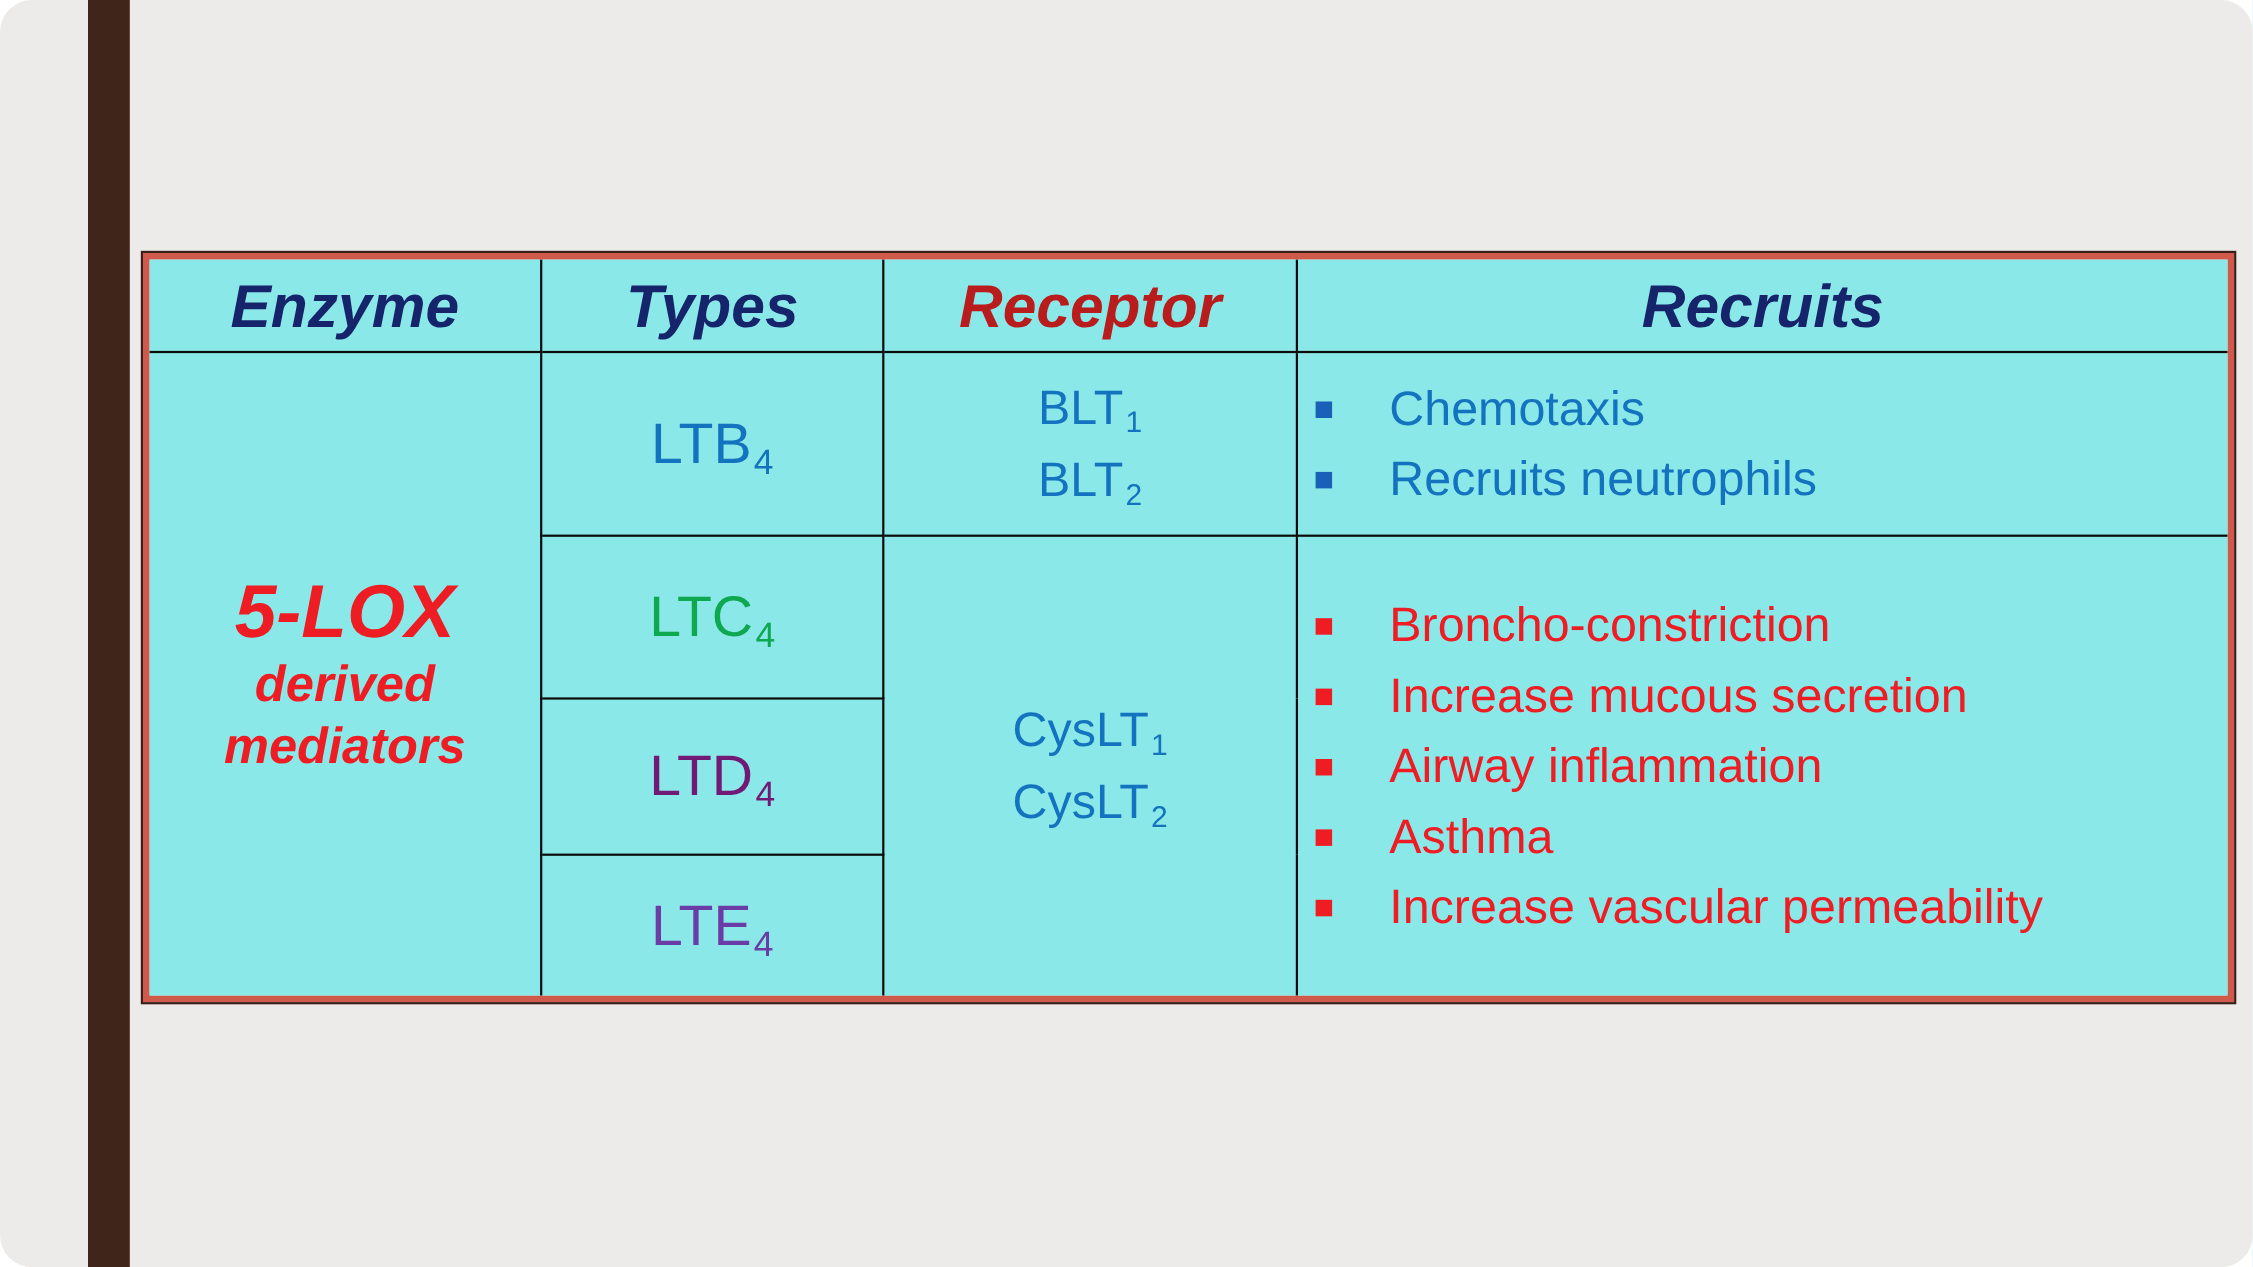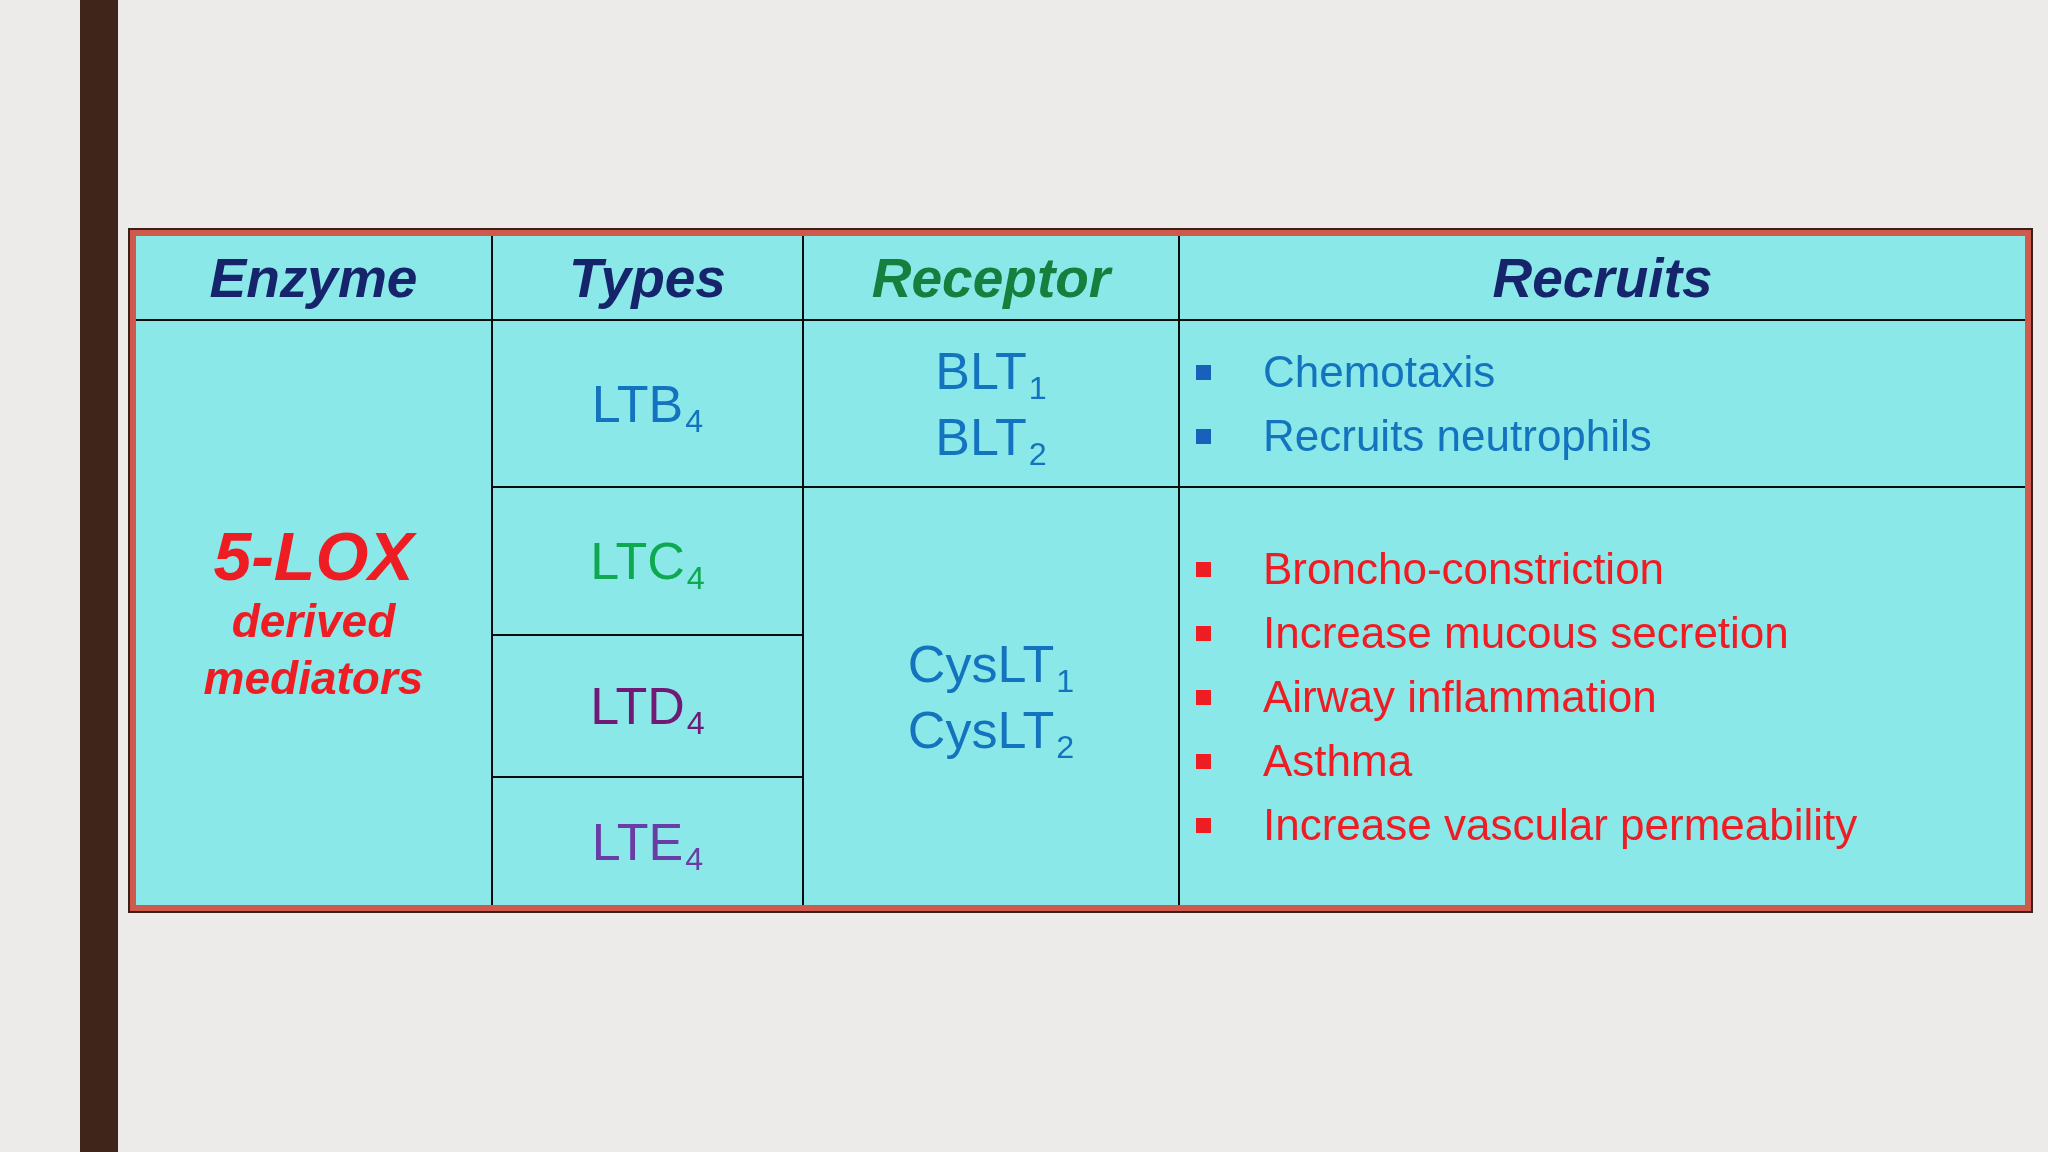--- a/index.html
+++ b/index.html
@@ -10,20 +10,21 @@
     width: 2048px;
     height: 1152px;
     overflow: hidden;
     font-family: "Liberation Sans", "DejaVu Sans", sans-serif;
   }
   .slide {
     position: relative;
     width: 2048px;
     height: 1152px;
     background: #ECEBE9;
+    border-radius: 29px;
   }
   .accent-bar {
     position: absolute;
     left: 80px;
     top: 0;
     width: 38px;
     height: 1152px;
     background: #40251A;
   }
   .table-wrap {
@@ -60,21 +61,21 @@
     font-style: italic;
     color: #15246B;
     text-align: center;
   }
   td.type-cell {
     font-size: 52px;
     text-align: center;
     white-space: nowrap;
   }
   td.receptor-cell {
-    font-size: 52px;
+    font-size: 44px;
     text-align: center;
     white-space: nowrap;
     margin-top: 40px;
   }
   .receptor-line { line-height: 66px; }
   .sub {
     font-size: 0.62em;
     position: relative;
     top: 0.32em;
     margin-left: 2px;
@@ -128,21 +129,21 @@
         <col style="width:356px">
         <col style="width:311px">
         <col style="width:376px">
         <col style="width:846px">
       </colgroup>
 
       <tbody>
           <tr class="header-row">
         <th class="head-cell" style="color: rgb(21, 36, 107);">Enzyme</th>
         <th class="head-cell" style="color: rgb(21, 36, 107);">Types</th>
-        <th class="head-cell" style="color: #15803d;">Receptor</th>
+        <th class="head-cell" style="color: #b91c1c;">Receptor</th>
         <th class="head-cell" style="color: rgb(21, 36, 107);">Recruits</th>
       </tr>
 
       <tr class="row-ltb">
         <td class="enzyme-cell" rowspan="4" style="color: rgb(238, 28, 35);">
           <div class="enzyme-title">5-LOX</div>
           <div class="enzyme-subtitle">derived</div>
           <div class="enzyme-subtitle">mediators</div>
         </td>
         <td class="type-cell" style="color: rgb(20, 115, 190);">

